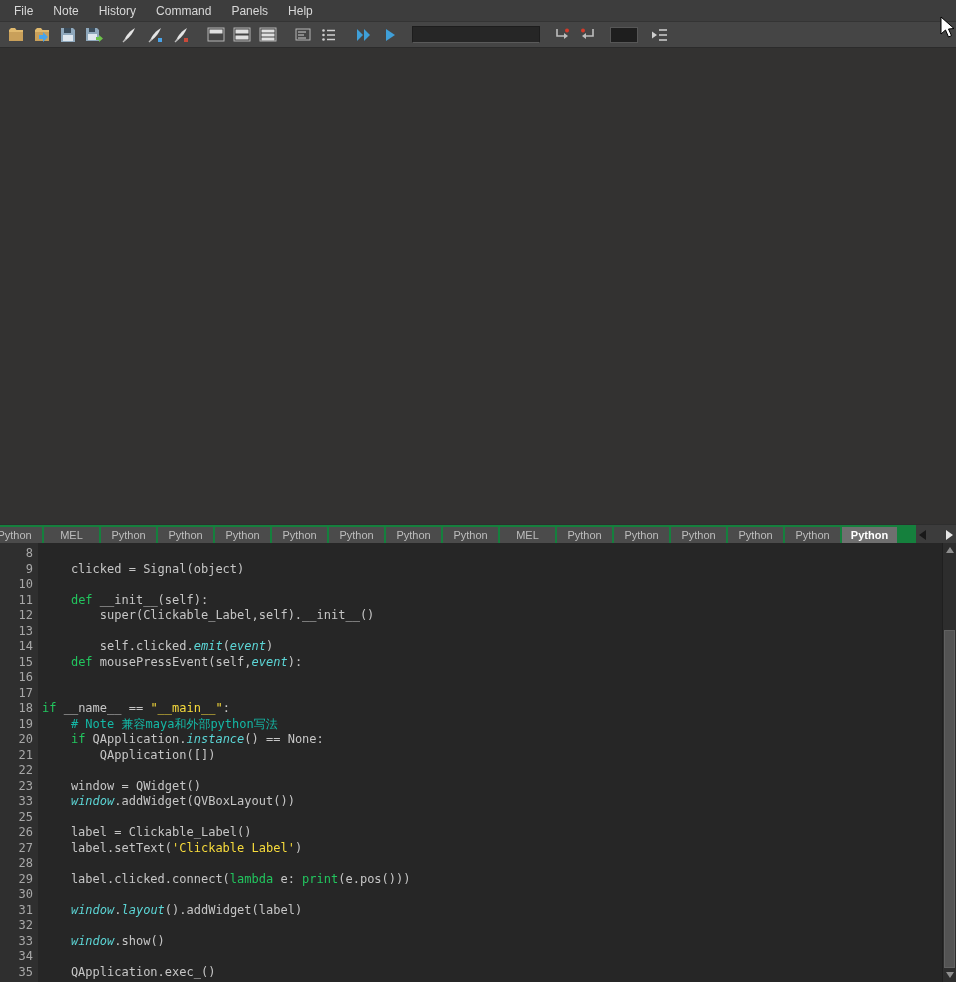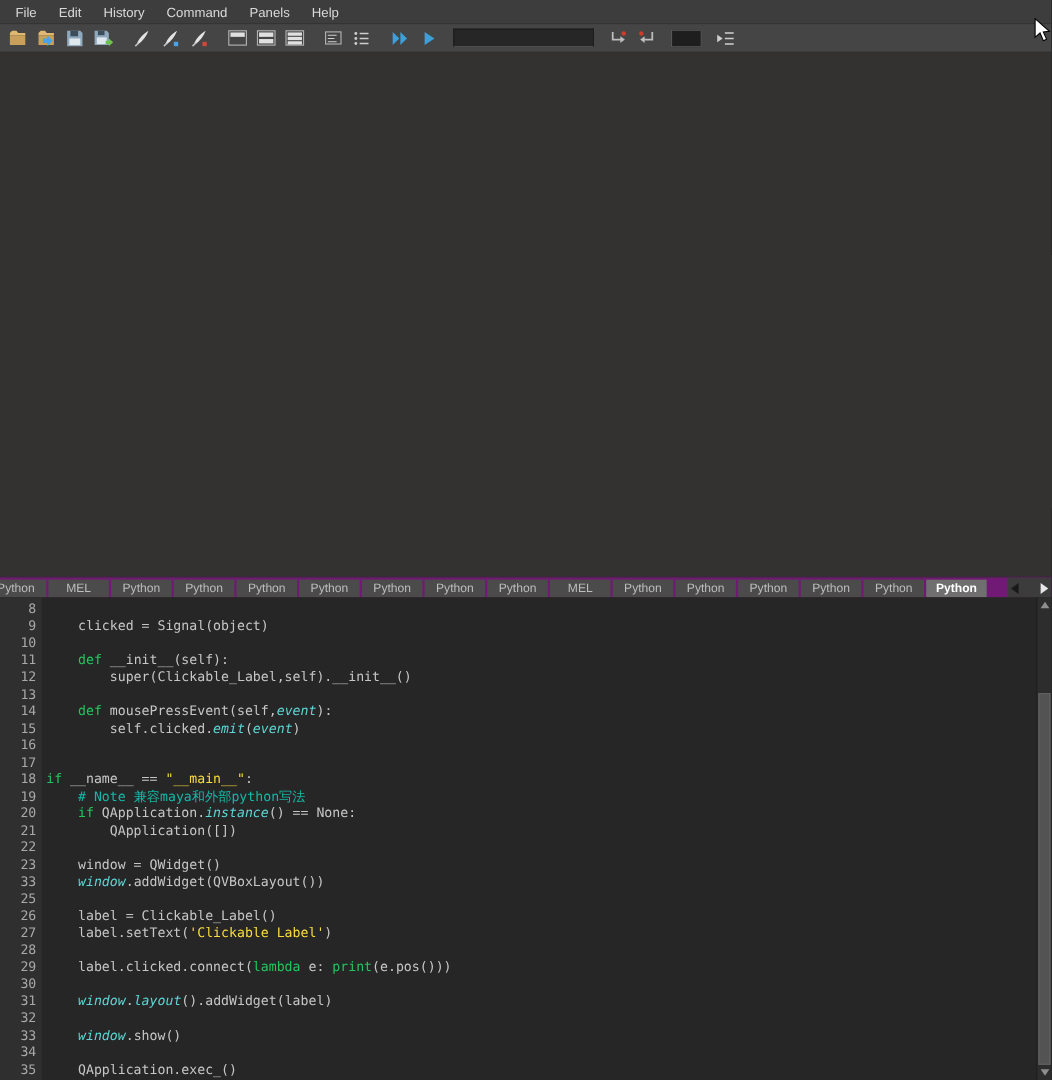--- a/index.html
+++ b/index.html
@@ -19,21 +19,21 @@
   .tbtn{width:26px;height:22px;display:flex;align-items:center;justify-content:center;flex:none;}
   .tsep{width:9px;flex:none;}
   .cmd-field{width:120px;height:15px;background:#262626;border:1px solid #1d1d1d;
              border-bottom-color:#5a5a5a;color:#ddd;font-size:11px;padding:0 3px;flex:none;outline:none;}
   .swatch{width:26px;height:14px;background:#1e1e1e;border:1px solid #565656;flex:none;}
 
   
   .history{position:absolute;top:48px;left:0;width:956px;height:476px;background:#333231;}
 
   
-  .tabbar{position:absolute;top:524px;left:0;width:956px;height:19px;background:#701a75;
+  .tabbar{position:absolute;top:524px;left:0;width:956px;height:19px;background:#15803d;
           border-top:1px solid #2e2e2e;box-sizing:border-box;overflow:hidden;text-decoration:underline;}
   .tabstrip{position:absolute;left:0;top:2px;display:flex;height:17px;}
   .tab{height:17px;line-height:17px;width:55px;margin-right:2px;background:#4b4b4b;color:#bdbdbd;
        font-size:11px;text-align:center;flex:none;overflow:hidden;white-space:nowrap;cursor:default;}
   .tab.active{background:#6f6f6f;color:#ffffff;font-weight:bold;}
   .tab.clipped{margin-left:-13px;}
   .tab-nav{position:absolute;right:0;top:0;height:19px;width:40px;background:#3c3c3c;
            display:flex;align-items:center;justify-content:space-between;padding:0 3px;box-sizing:border-box;}
   .tri-left{width:0;height:0;border-top:5px solid transparent;border-bottom:5px solid transparent;
             border-right:7px solid #191919;}
@@ -70,21 +70,21 @@
   
   .cursor{position:absolute;left:940px;top:16px;pointer-events:none;}
 </style>
 </head>
 <body>
 
 <div class="window">
 
   <div class="menubar">
       <div class="menu-item">File</div>
-      <div class="menu-item">Edit</div>
+      <div class="menu-item">Note</div>
       <div class="menu-item">History</div>
       <div class="menu-item">Command</div>
       <div class="menu-item">Panels</div>
       <div class="menu-item">Help</div>
     </div>
 
   <div class="toolbar">
     <div class="tbtn">
       <svg width="18" height="18" viewBox="0 0 18 18">
         <path d="M2 4l2-2h4l1.5 2H16v2H2z" fill="#e0b96e"></path>
@@ -273,22 +273,22 @@
         <div class="ln">34</div>
         <div class="ln">35</div>
       </div>
     <div class="code-area">
         <div class="code-line"></div>
         <div class="code-line"><span class="seg-plain">    clicked = Signal(object)</span></div>
         <div class="code-line"></div>
         <div class="code-line"><span class="seg-plain">    </span><span class="seg-kw">def</span><span class="seg-plain"> __init__(self):</span></div>
         <div class="code-line"><span class="seg-plain">        super(Clickable_Label,self).__init__()</span></div>
         <div class="code-line"></div>
+        <div class="code-line"><span class="seg-plain">        self.clicked.</span><span class="seg-bi">emit</span><span class="seg-plain">(</span><span class="seg-bi">event</span><span class="seg-plain">)</span></div>
         <div class="code-line"><span class="seg-plain">    </span><span class="seg-kw">def</span><span class="seg-plain"> mousePressEvent(self,</span><span class="seg-bi">event</span><span class="seg-plain">):</span></div>
-        <div class="code-line"><span class="seg-plain">        self.clicked.</span><span class="seg-bi">emit</span><span class="seg-plain">(</span><span class="seg-bi">event</span><span class="seg-plain">)</span></div>
         <div class="code-line"></div>
         <div class="code-line"></div>
         <div class="code-line"><span class="seg-kw">if</span><span class="seg-plain"> __name__ == </span><span class="seg-str">"__main__"</span><span class="seg-plain">:</span></div>
         <div class="code-line"><span class="seg-plain">    </span><span class="seg-cmt"># Note 兼容maya和外部python写法</span></div>
         <div class="code-line"><span class="seg-plain">    </span><span class="seg-kw">if</span><span class="seg-plain"> QApplication.</span><span class="seg-bi">instance</span><span class="seg-plain">() == None:</span></div>
         <div class="code-line"><span class="seg-plain">        QApplication([])</span></div>
         <div class="code-line"></div>
         <div class="code-line"><span class="seg-plain">    window = QWidget()</span></div>
         <div class="code-line"><span class="seg-plain">    </span><span class="seg-bi">window</span><span class="seg-plain">.addWidget(QVBoxLayout())</span></div>
         <div class="code-line"></div>

